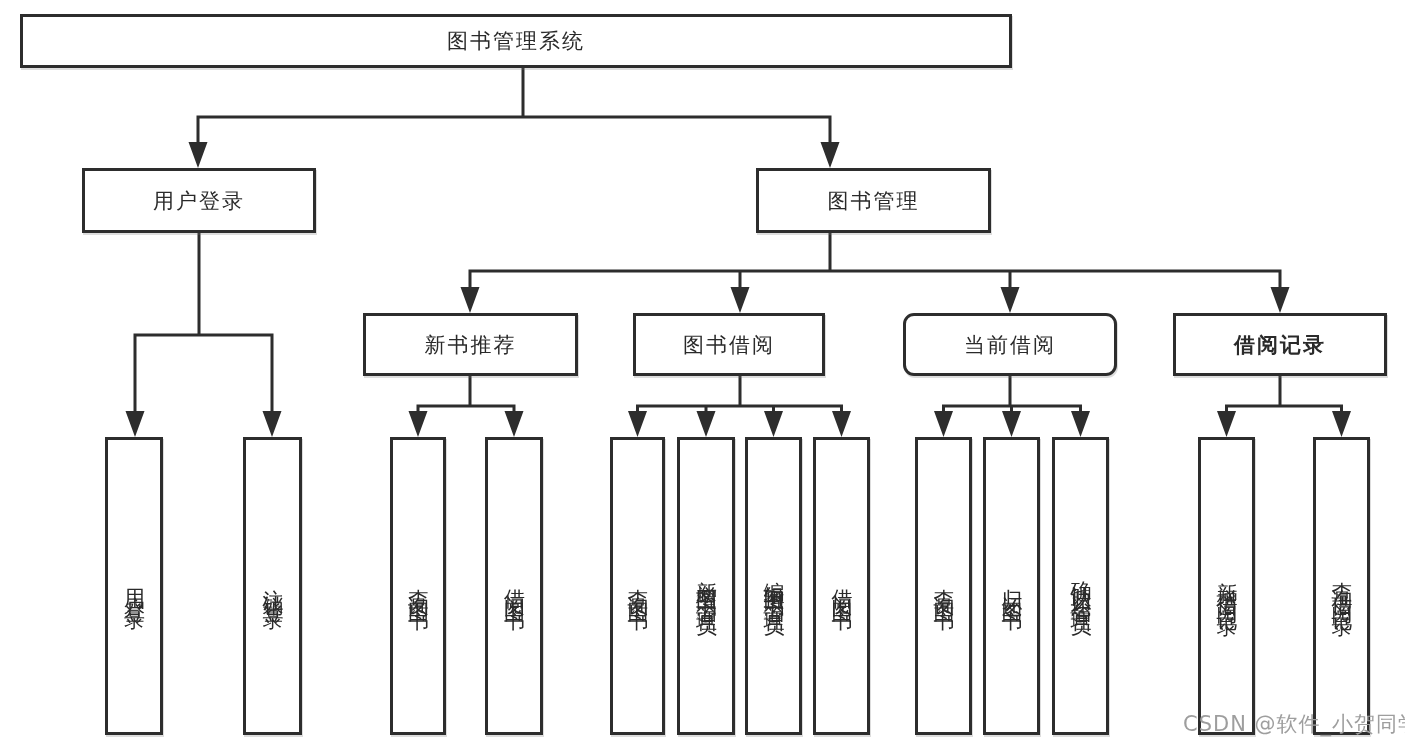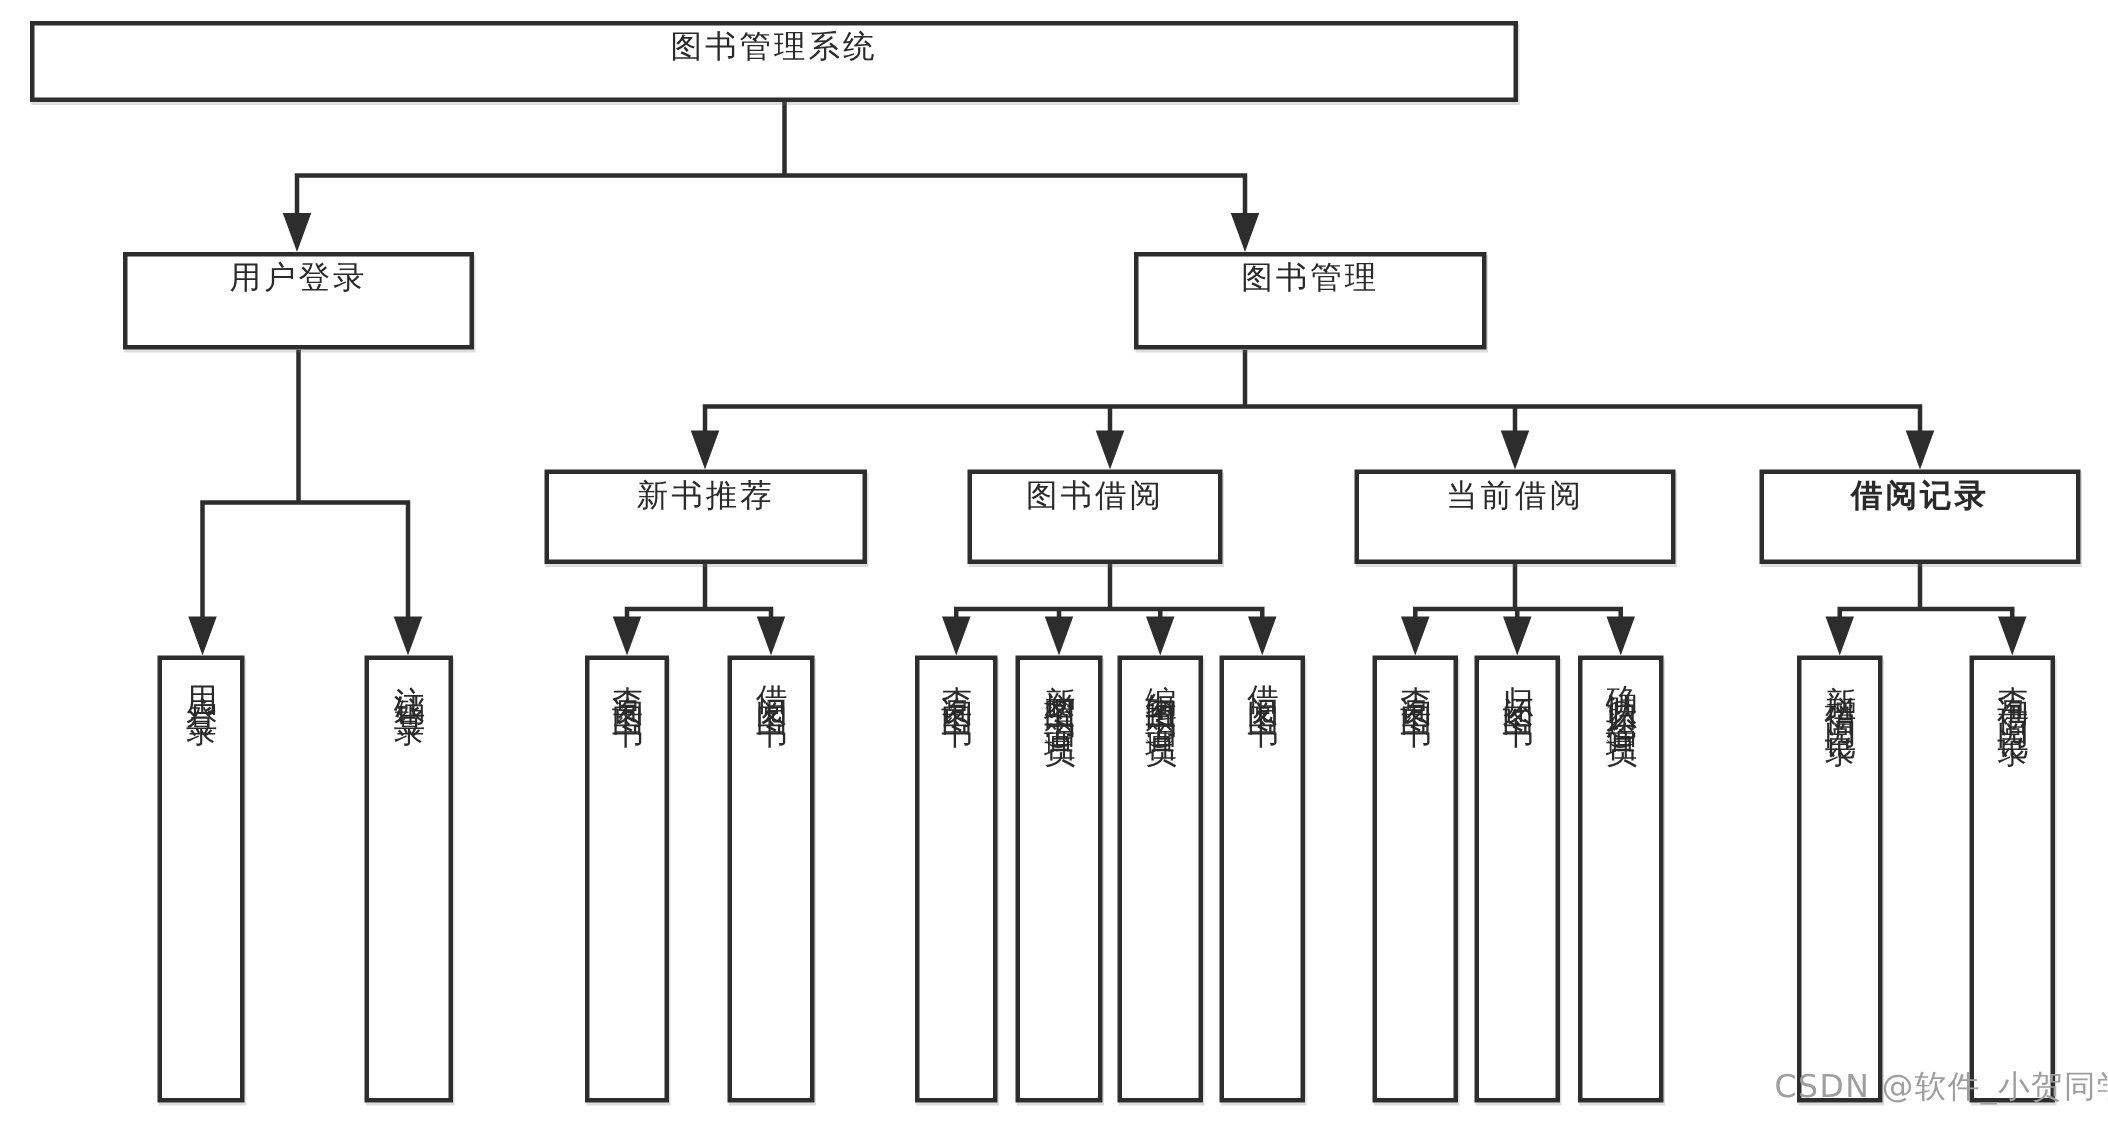--- a/index.html
+++ b/index.html
@@ -14,20 +14,21 @@
   }
   .wires { position: absolute; left: 0; top: 0; width: 1405px; height: 747px; }
   .wires path.line { stroke: var(--line, #2d2d2d); stroke-width: 3; fill: none; }
   .wires path.head { fill: var(--line, #2d2d2d); stroke: none; }
   .box {
     position: absolute;
     box-sizing: border-box;
     background: var(--box-background, #ffffff);
     border: 3px solid var(--line, #2d2d2d);
     display: flex;
+    align-items: center;
     justify-content: center;
     box-shadow: 1px 2px 0 rgba(120,120,120,0.25);
   }
   .hlabel {
     font-size: 21px;
     letter-spacing: 2px;
     white-space: nowrap;
     color: var(--text, #2a2a2a);
   }
   .vlabel {
@@ -99,24 +100,24 @@
   <div class="box" style="left:82px; top:168px; width:234px; height:65px;">
     <span class="hlabel">用户登录</span>
   </div>
   <div class="box" style="left:712px; top:168px; width:235px; height:65px;margin-left:44px;">
     <span class="hlabel">图书管理</span>
   </div>
 
   <div class="box" style="left:363px; top:313px; width:215px; height:63px;">
     <span class="hlabel">新书推荐</span>
   </div>
-  <div class="box" style="left:633px; top:313px; width:170px; height:63px;margin-left:12px;">
+  <div class="box" style="left:633px; top:313px; width:192px; height:63px;">
     <span class="hlabel">图书借阅</span>
   </div>
-  <div class="box" style="left:903px; top:313px; width:214px; height:63px;">
+  <div class="box" style="left:903px; top:313px; width:214px; height:63px;border-radius:11px;">
     <span class="hlabel">当前借阅</span>
   </div>
   <div class="box" style="left:1173px; top:313px; width:214px; height:63px;font-weight:bold;">
     <span class="hlabel">借阅记录</span>
   </div>
 
   <div class="box" style="left:105px; top:437px; width:58px; height:298px;">
     <span class="vlabel">用户登录</span>
   </div>
   <div class="box" style="left:243px; top:437px; width:59px; height:298px;">

